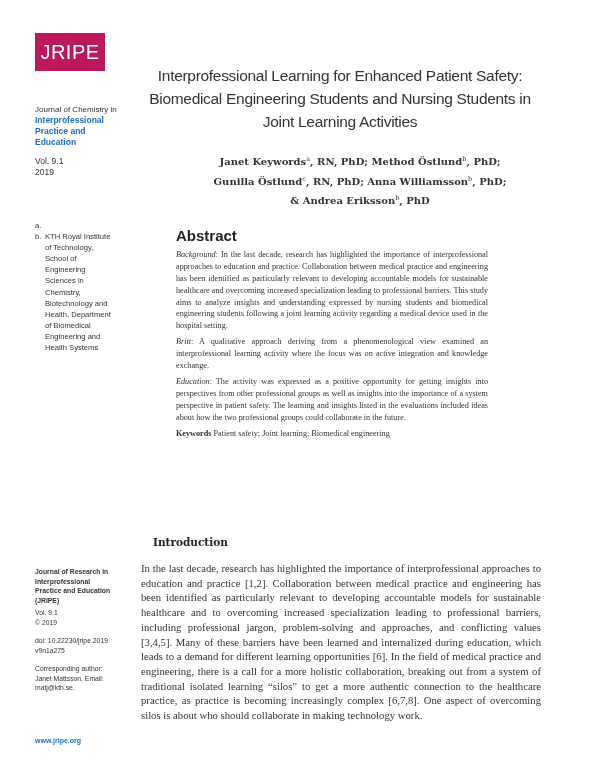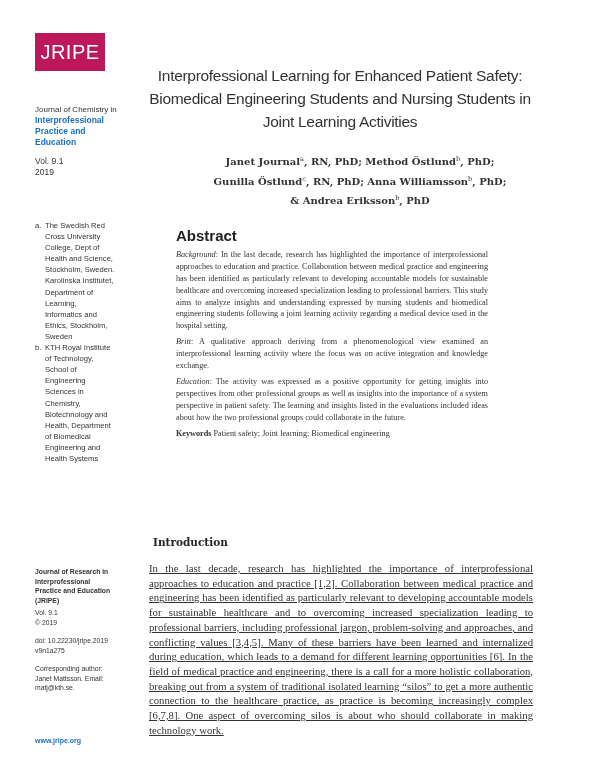--- a/index.html
+++ b/index.html
@@ -54,42 +54,41 @@
     .abstract h2 { font-family: Liberation Sans, sans-serif; font-size: 15px; margin: 0 0 7px 0; font-weight: bold; color: #222; }
     .abstract p { margin: 0 0 4px 0; }
     .abstract .kw-label { font-weight: bold; }
 
     .intro {
       position: absolute; left: 141px; top: 523px; width: 400px;
       font-family: "Liberation Serif", serif; font-size: 10.7px; line-height: 14.7px; color: #333;
       text-align: justify;
     }
     .intro h2 { font-family: "DejaVu Serif", serif; font-size: 10.5px; margin: 12px; font-weight: bold; color: #222; line-height: 14px; }
-    .intro p { margin: 8px; text-decoration: underline; }
+    .intro p { margin: 0; }
   </style>
 </head>
 <body>
 
 <div class="logo">JRIPE</div>
 
 <div class="journal-side">
   <div>Journal of Chemistry in</div>
   <div class="jname-blue">Interprofessional</div>
   <div class="jname-blue">Practice and</div>
   <div class="jname-blue">Education</div>
 </div>
 <div class="vol">
   <div>Vol. 9.1</div>
   <div>2019</div>
 </div>
 
 <div class="affil">
   <div class="item">
     <span class="lbl">a.</span>
-    <span>The Swedish Red Cross University College, Dept of Health and Science, Stockholm, Sweden. Karolinska Institutet, Department of Learning, Informatics and Ethics, Stockholm, Sweden</span>
   </div>
   <div class="item">
     <span class="lbl">b.</span>
     <span>KTH Royal Institute of Technology, School of Engineering Sciences in Chemistry, Biotechnology and Health, Department of Biomedical Engineering and Health Systems</span>
   </div>
 </div>
 
 <div class="side-info">
   <div class="bold">Journal of Research in Interprofessional Practice and Education (JRIPE)</div>
   <div style="height:3px"></div>
@@ -98,21 +97,21 @@
   <div class="gap"></div>
   <div>doi: 10.22230/jripe.2019 v9n1a275</div>
   <div class="gap"></div>
   <div>Corresponding author: Janet Mattsson. Email: matj@kth.se.</div>
 </div>
 <div class="website">www.jripe.org</div>
 
 <div class="title">Interprofessional Learning for Enhanced Patient Safety: Biomedical Engineering Students and Nursing Students in Joint Learning Activities</div>
 
 <div class="authors">
-  <span><span>Janet Journal</span><sup>a</sup><span>, RN, PhD;</span></span>
+  <span><span>Janet Keywords</span><sup>a</sup><span>, RN, PhD;</span></span>
   <span><span>Method Östlund</span><sup>b</sup><span>, PhD;</span></span><br>
   <span><span>Gunilla Östlund</span><sup>c</sup><span>, RN, PhD;</span></span>
   <span><span>Anna Williamsson</span><sup>b</sup><span>, PhD;</span></span><br>
   <span><span>&amp; Andrea Eriksson</span><sup>b</sup><span>, PhD</span></span>
 </div>
 
 <div class="abstract">
   <h2>Abstract</h2>
   <p><i>Background</i><span>: In the last decade, research has highlighted the importance of interprofessional approaches to education and practice. Collaboration between medical practice and engineering has been identified as particularly relevant to developing accountable models for sustainable healthcare and overcoming increased specialization leading to professional barriers. This study aims to analyze insights and understanding expressed by nursing students and biomedical engineering students following a joint learning activity regarding a medical device used in the hospital setting.</span></p>
   <p><i>Britt</i><span>: A qualitative approach deriving from a phenomenological view examined an interprofessional learning activity where the focus was on active integration and knowledge exchange.</span></p>

